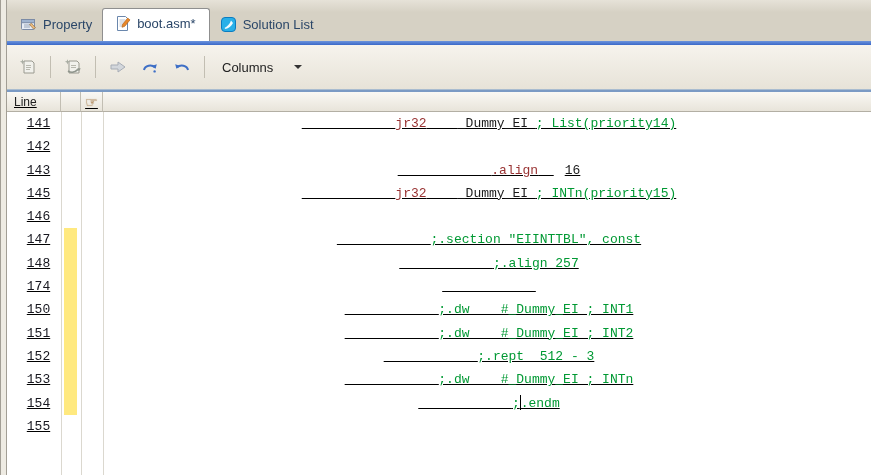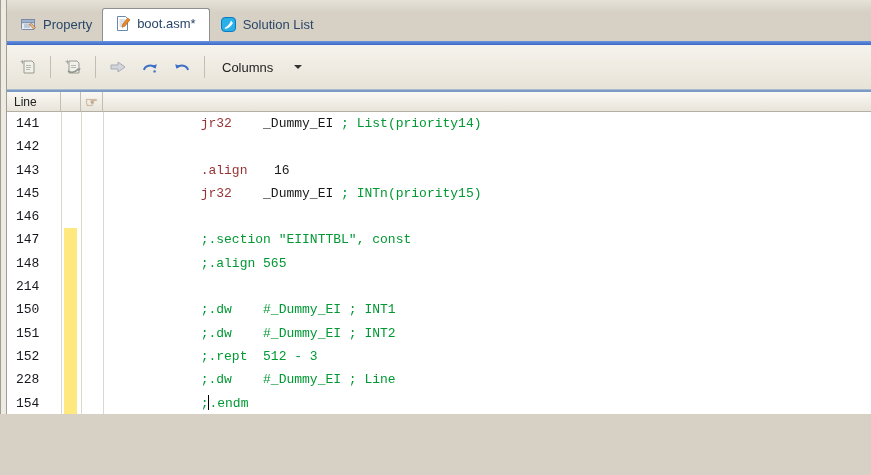--- a/index.html
+++ b/index.html
@@ -1,18 +1,18 @@
 <!DOCTYPE html>
 <html style="--mnemonic: #993333; --comment: #009933; --number: #1b1b1b; --code-text: #1b1b1b; --marker: #ffe97f; --tab-text: #2a4668;"><head>
 <meta charset="utf-8">
 <style>
   * { margin:0; padding:0; box-sizing:border-box; }
   html,body { width:871px; height:475px; overflow:hidden; background:#d6d1c4;
               font-family:"Liberation Sans", sans-serif; }
-  .app { position:relative; width:871px; height:414px; }
+  .app { position:relative; width:871px; height:475px; }
 
   
   .left-edge { position:absolute; left:0; top:0; bottom:0; width:7px;
     background:#eeebe3; border-left:1px solid #a29e95; border-right:1px solid #a29e95; z-index:5; }
 
   .main { position:absolute; left:7px; top:0; right:0; bottom:0;
     display:flex; flex-direction:column; }
 
   
   .tabbar { height:41px; background:linear-gradient(#e6e2d8, #d6d1c4 30%);
@@ -33,33 +33,33 @@
   .tsep { width:1px; height:22px; background:#c2beb2; margin:0 3px; }
   .columns-btn { display:flex; align-items:center; gap:21px; padding:4px 8px;
     font-size:13px; color:#222; }
   .dd-caret { width:0; height:0; border-left:4px solid transparent;
     border-right:4px solid transparent; border-top:4px solid #333; }
 
   .editor-topline { height:3px; background:#7b9ac4; border-top:1px solid #a9bccf; }
 
   
   .editor { flex:1; background:#fff; display:flex; flex-direction:column;
-    font-family:"Liberation Mono","DejaVu Sans Mono",monospace; overflow:hidden; }
+    font-family:"Liberation Mono","DejaVu Sans Mono",monospace; overflow:hidden;text-decoration:underline; }
   .ed-header { height:20px; display:flex; flex:0 0 auto;
     font-family:"Liberation Sans", sans-serif; font-size:12px; color:#222; }
   .hcell { background:linear-gradient(#faf8f4,#e8e4da); border-right:1px solid #c2beb3;
     border-bottom:1px solid #b3afa4; display:flex; align-items:center; }
   .hcell.line { width:54px; padding-left:7px; }
   .hcell.mark { width:20px; }
   .hcell.hand { width:22px; justify-content:center; }
   .hcell.rest { flex:1; border-right:none; }
   .hand-glyph { font-family:"DejaVu Sans", sans-serif; font-size:14px; color:#c0905a;
     line-height:1; text-shadow:0 0 1px #7a5a30; }
 
-  .ed-body { flex:1; position:relative; }
+  .ed-body { flex:1; position:relative;text-align:center; }
   .vline { position:absolute; top:0; bottom:0; width:1px; background:#dbd8cf; }
   .vline.v1 { left:54px; } .vline.v2 { left:74px; } .vline.v3 { left:96px; }
 
   .row { display:flex; height:23.3px; position:relative; }
   .c-num { width:54px; flex:0 0 auto; padding-left:9px; font-size:13px; color:#17171f;
     line-height:23.3px; }
   .c-mark { width:20px; flex:0 0 auto; position:relative; }
   .c-mark .bar { position:absolute; left:3px; top:0; bottom:0; width:13px;
     background:var(--marker); }
   .c-hand { width:22px; flex:0 0 auto; }
@@ -208,24 +208,24 @@
             </div>
             <div class="c-hand"></div>
             <div class="c-code"><span>            </span><span class="s-comment">;.section "EIINTTBL", const</span></div>
           </div>
           <div class="row">
             <div class="c-num">148</div>
             <div class="c-mark">
               <div class="bar"></div>
             </div>
             <div class="c-hand"></div>
-            <div class="c-code"><span>            </span><span class="s-comment">;.align 565</span></div>
-          </div>
-          <div class="row">
-            <div class="c-num">214</div>
+            <div class="c-code"><span>            </span><span class="s-comment">;.align 257</span></div>
+          </div>
+          <div class="row">
+            <div class="c-num">174</div>
             <div class="c-mark">
               <div class="bar"></div>
             </div>
             <div class="c-hand"></div>
             <div class="c-code"><span>            </span></div>
           </div>
           <div class="row">
             <div class="c-num">150</div>
             <div class="c-mark">
               <div class="bar"></div>
@@ -243,26 +243,26 @@
           </div>
           <div class="row">
             <div class="c-num">152</div>
             <div class="c-mark">
               <div class="bar"></div>
             </div>
             <div class="c-hand"></div>
             <div class="c-code"><span>            </span><span class="s-comment">;.rept  512 - 3</span></div>
           </div>
           <div class="row">
-            <div class="c-num">228</div>
-            <div class="c-mark">
-              <div class="bar"></div>
-            </div>
-            <div class="c-hand"></div>
-            <div class="c-code"><span>            </span><span class="s-comment">;.dw    #_Dummy_EI ; Line</span></div>
+            <div class="c-num">153</div>
+            <div class="c-mark">
+              <div class="bar"></div>
+            </div>
+            <div class="c-hand"></div>
+            <div class="c-code"><span>            </span><span class="s-comment">;.dw    #_Dummy_EI ; INTn</span></div>
           </div>
           <div class="row">
             <div class="c-num">154</div>
             <div class="c-mark">
               <div class="bar"></div>
             </div>
             <div class="c-hand"></div>
             <div class="c-code"><span>            </span><span class="s-comment">;</span><span class="caret"></span><span class="s-comment">.endm</span></div>
           </div>
           <div class="row">

